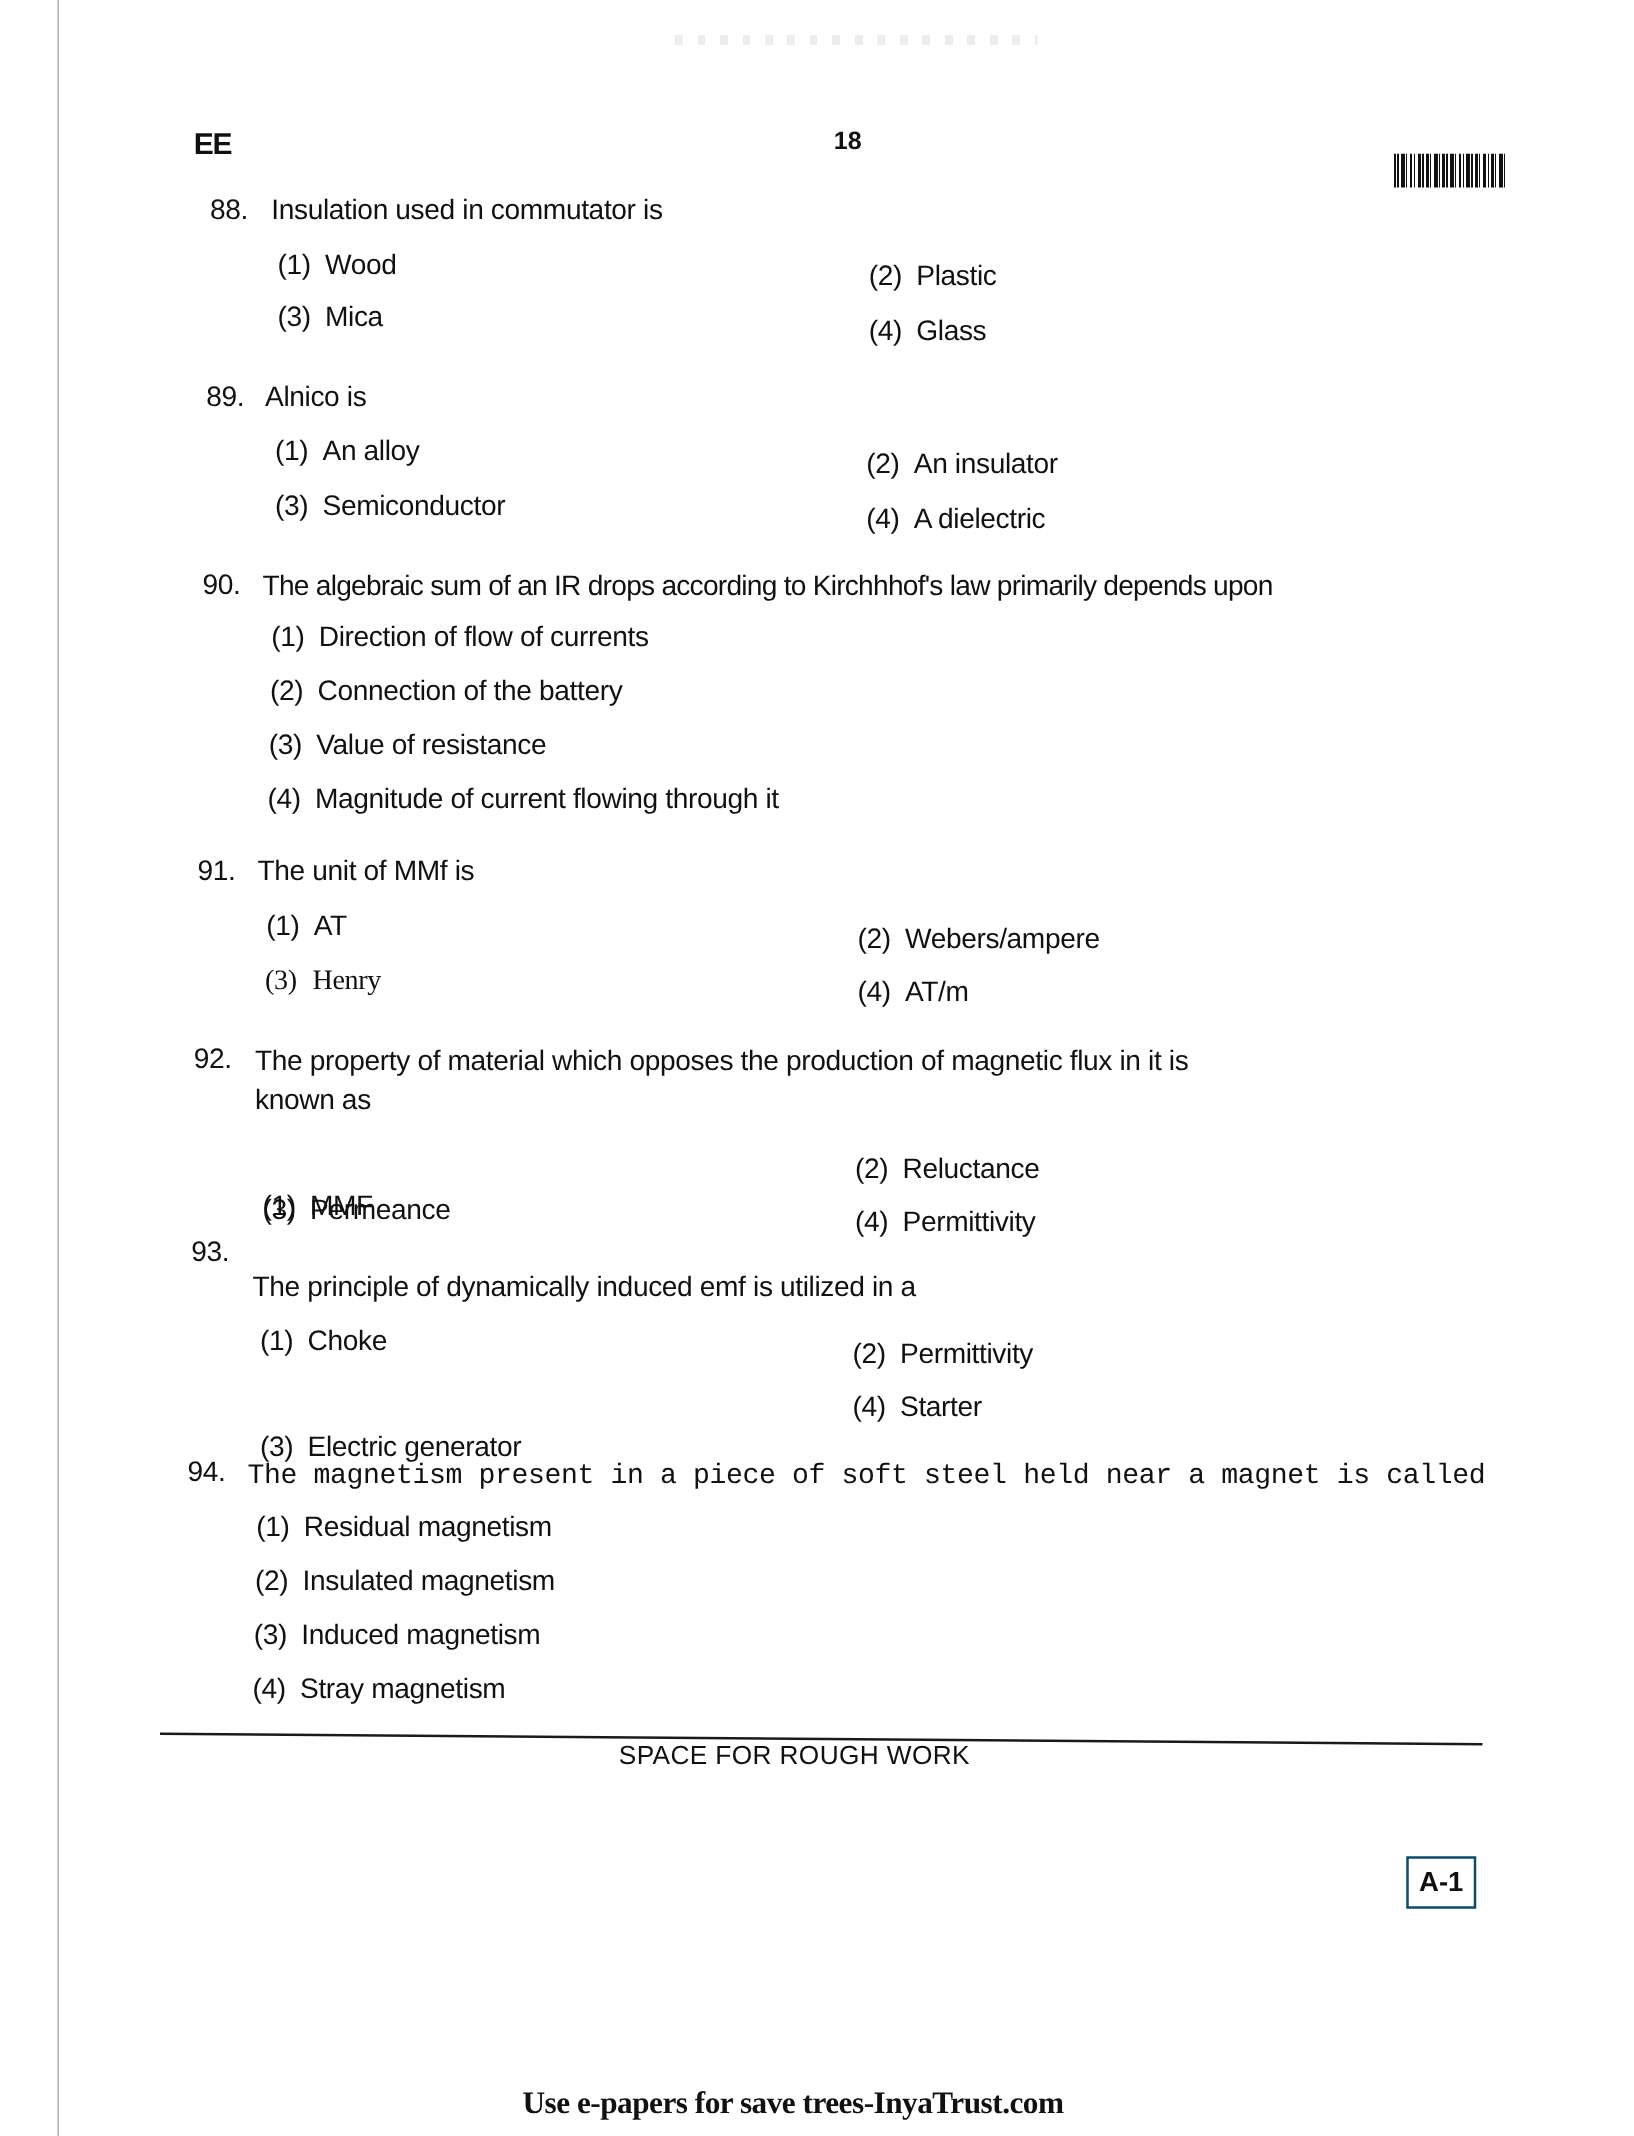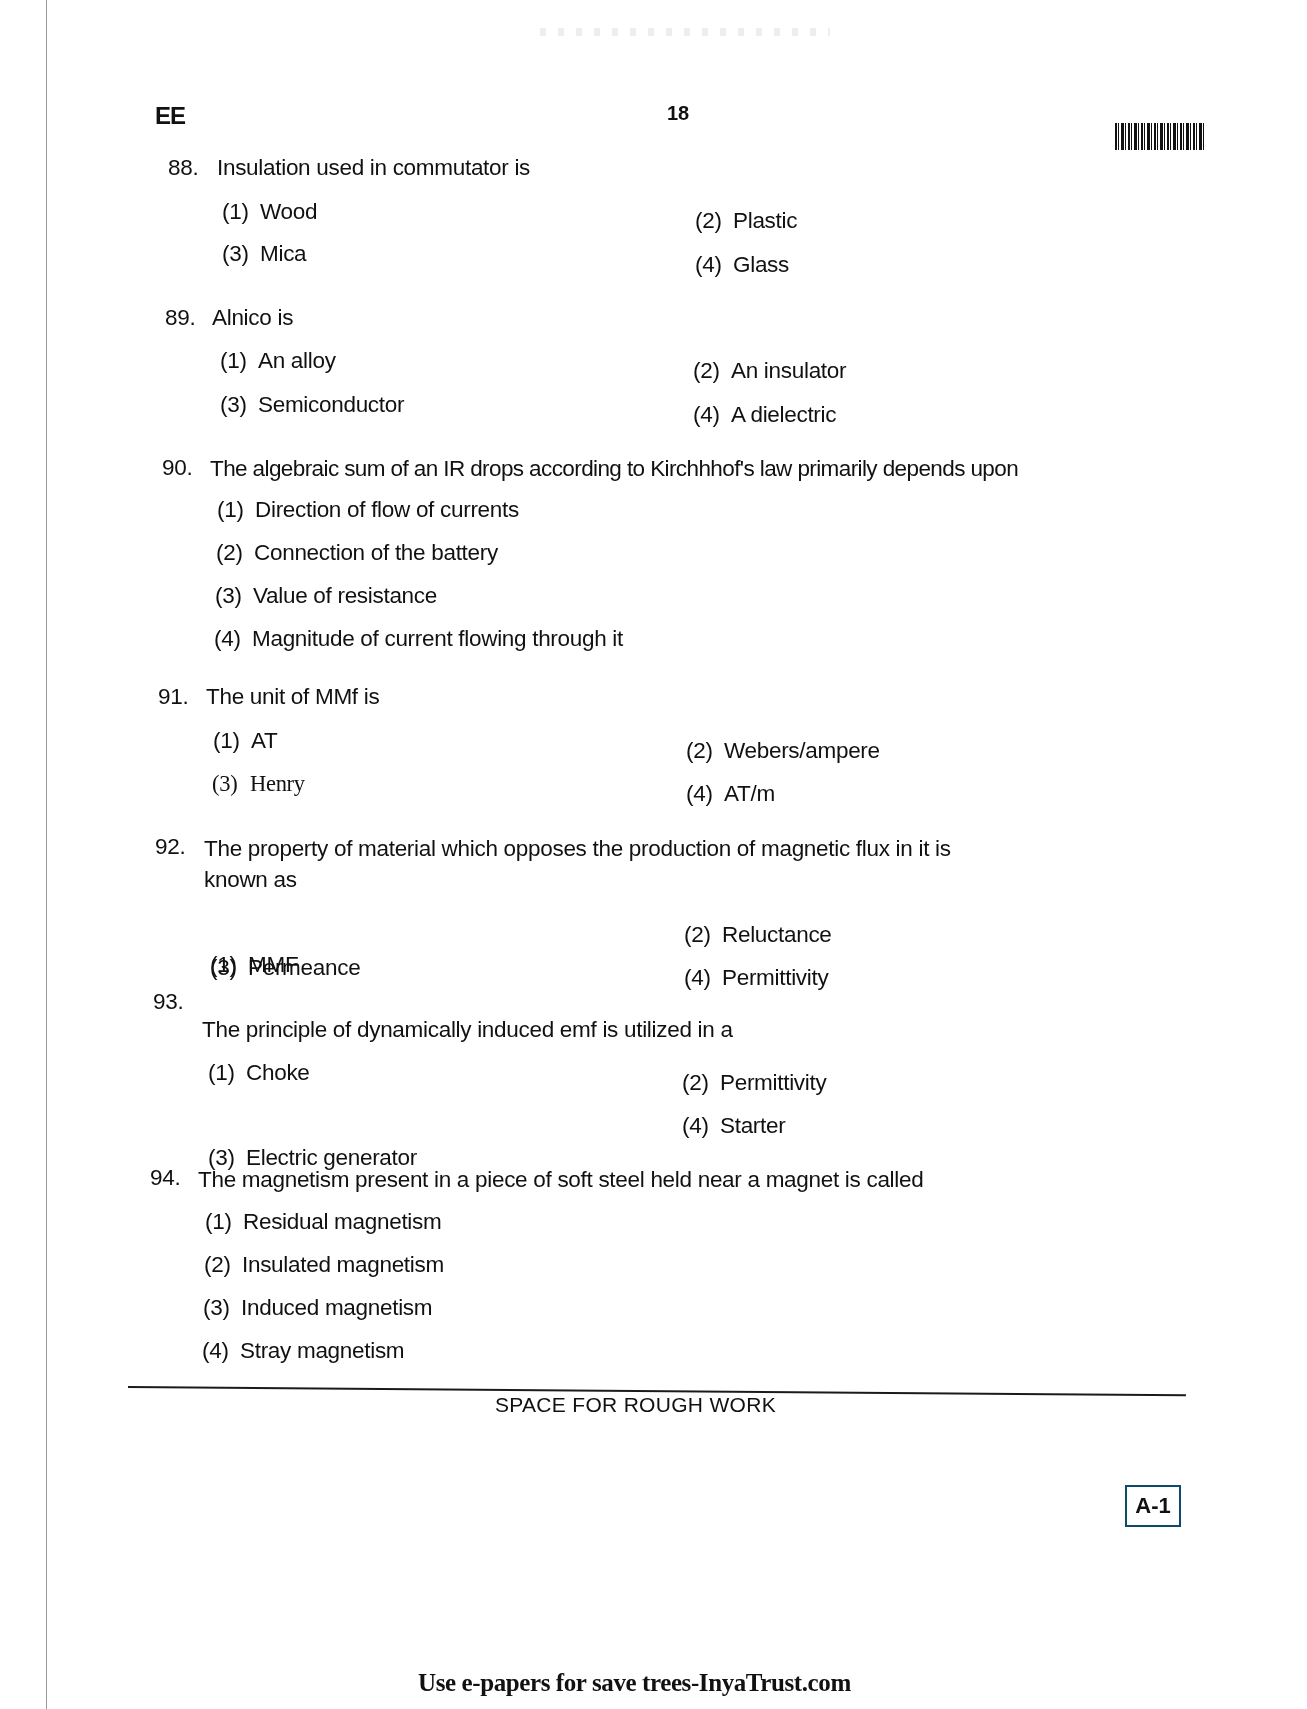--- a/index.html
+++ b/index.html
@@ -151,21 +151,21 @@
   <div class="abs qnum" style="left:153px;top:989px;">93.</div>
   <div class="abs qtext" style="left:202px;top:1017px;">The principle of dynamically induced emf is utilized in a</div>
   <div class="abs opt" style="left:208px;top:1060px;"><span class="onum">(1)</span><span>Choke</span></div>
   <div class="abs opt" style="left:682px;top:1070px;"><span class="onum">(2)</span><span>Permittivity</span></div>
   <div class="abs opt" style="left:208px;top:1104px;margin-top:41px;"><span class="onum">(3)</span><span>Electric generator</span></div>
   <div class="abs opt" style="left:682px;top:1113px;"><span class="onum">(4)</span><span>Starter</span></div>
 </div>
 
 <div>
   <div class="abs qnum" style="left:150px;top:1165px;">94.</div>
-  <div class="abs qtext" style="left:198px;top:1167px;">The magnetism present in a piece of soft steel held near a magnet is called</div>
+  <div class="abs qtext" style="left:198px;top:1167px;font-family:Liberation Mono, monospace;">The magnetism present in a piece of soft steel held near a magnet is called</div>
   <div class="abs opt" style="left:205px;top:1209px;"><span class="onum">(1)</span><span>Residual  magnetism</span></div>
   <div class="abs opt" style="left:204px;top:1252px;"><span class="onum">(2)</span><span>Insulated magnetism</span></div>
   <div class="abs opt" style="left:203px;top:1295px;"><span class="onum">(3)</span><span>Induced magnetism</span></div>
   <div class="abs opt" style="left:202px;top:1338px;"><span class="onum">(4)</span><span>Stray magnetism</span></div>
 </div>
 
 <div class="rule"></div>
 <div class="abs rough">SPACE FOR ROUGH WORK</div>
 
 <div class="setbox">A-1</div>

